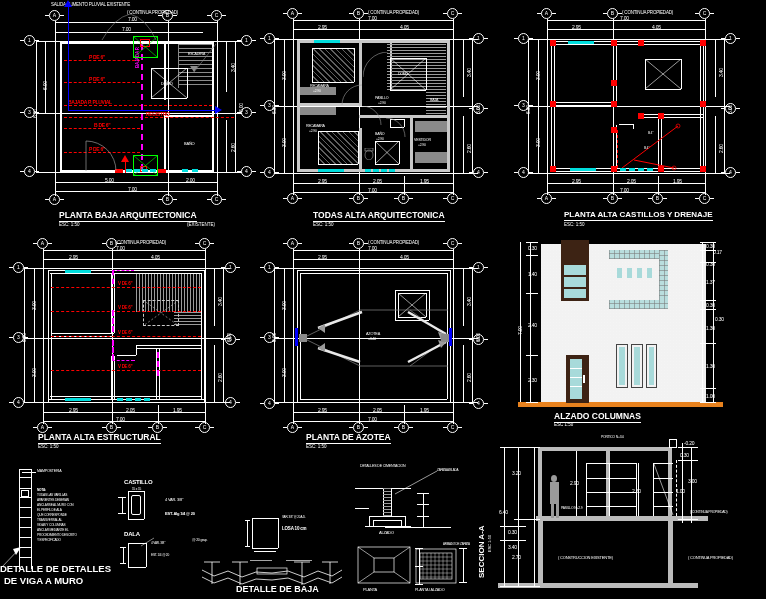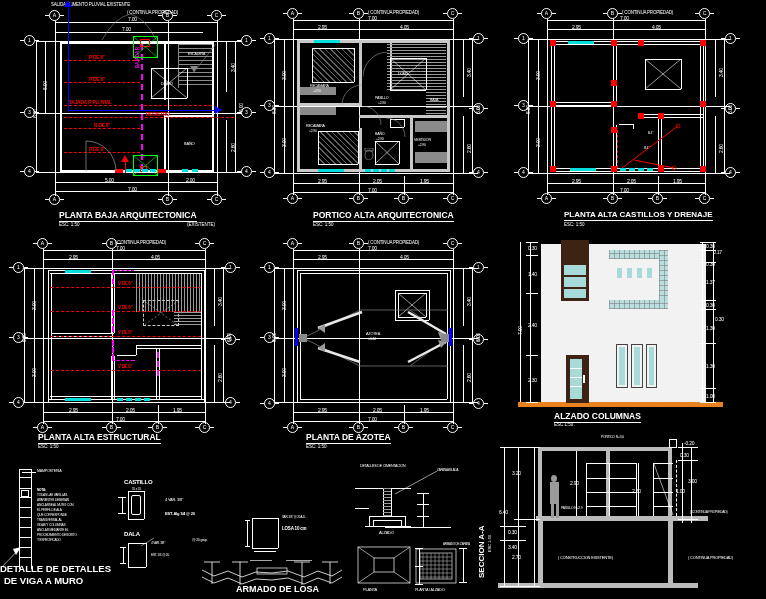--- a/index.html
+++ b/index.html
@@ -410,21 +410,21 @@
   <div class="txt" style="left:51px;top:129px;font-size:3.4px;">+2.90</div>
   <div class="txt" style="left:117px;top:96px;font-size:3.6px;">PASILLO</div>
   <div class="txt" style="left:120px;top:101px;font-size:3.4px;">+2.90</div>
   <div class="txt" style="left:117px;top:132px;font-size:3.6px;">BAÑO</div>
   <div class="txt" style="left:118px;top:137px;font-size:3.4px;">+2.90</div>
   <div class="txt" style="left:156px;top:138px;font-size:3.6px;">VESTIDOR</div>
   <div class="txt" style="left:160px;top:143px;font-size:3.4px;">+2.90</div>
   <div class="txt" style="left:172px;top:98px;font-size:3.6px;">BAJA</div>
 
   <div class="ttl" style="left:55px;top:210px;">
-    <span class="ul">PORTICO ALTA ARQUITECTONICA</span>
+    <span class="ul">TODAS ALTA ARQUITECTONICA</span>
   </div>
   <div class="esc" style="left:55px;top:222px;">ESC: 1:50</div>
 </div>
 
 <div class="panel" style="left:512px;top:0;width:254px;height:230px;">
 
   <div class="txt" style="left:110px;top:10px;">( CONTINUA PROPIEDAD)</div>
 
   <div class="bub" style="left:29px;top:8px;"><span>A</span></div>
   <div class="bub" style="left:95px;top:8px;"><span>B</span></div>
@@ -942,21 +942,21 @@
     <line x1="40" y1="2" x2="40" y2="25" stroke="#fff" stroke-width="0.8"></line>
     <line x1="32" y1="2" x2="48" y2="2" stroke="#fff" stroke-width="0.8"></line>
     <line x1="102" y1="2" x2="102" y2="25" stroke="#fff" stroke-width="0.8"></line>
     <line x1="94" y1="2" x2="110" y2="2" stroke="#fff" stroke-width="0.8"></line>
     <line x1="130" y1="2" x2="130" y2="24" stroke="#fff" stroke-width="0.8"></line>
     <line x1="122" y1="2" x2="138" y2="2" stroke="#fff" stroke-width="0.8"></line>
     <rect x="57" y="8" width="30" height="6" stroke="#fff" fill="none" stroke-width="0.7"></rect>
     <line x1="50" y1="0" x2="72" y2="0" stroke="#fff" stroke-width="1.3"></line>
     <line x1="86" y1="0" x2="112" y2="0" stroke="#fff" stroke-width="1.3"></line>
   </svg>
-  <div class="ttl" style="left:46px;top:104px;font-size:9px;">ARMADO DE LOSA</div>
+  <div class="ttl" style="left:46px;top:104px;font-size:9px;">DETALLE DE BAJA</div>
 </div>
 
 <div class="panel" style="left:355px;top:448px;width:160px;height:151px;">
   <div class="txt" style="left:5px;top:16px;font-size:3.6px;">DETALLES DE CIMENTACION</div>
 
   <div class="ln h" style="left:0px;top:40px;width:56px;"></div>
   <div class="ln v" style="left:28px;top:40px;height:28px;"></div>
   <div class="ln v" style="left:36px;top:40px;height:28px;"></div>
   <div class="hatch-h" style="left:28px;top:40px;width:8px;height:28px;"></div>
   <div class="ln h" style="left:14px;top:68px;width:36px;"></div>

